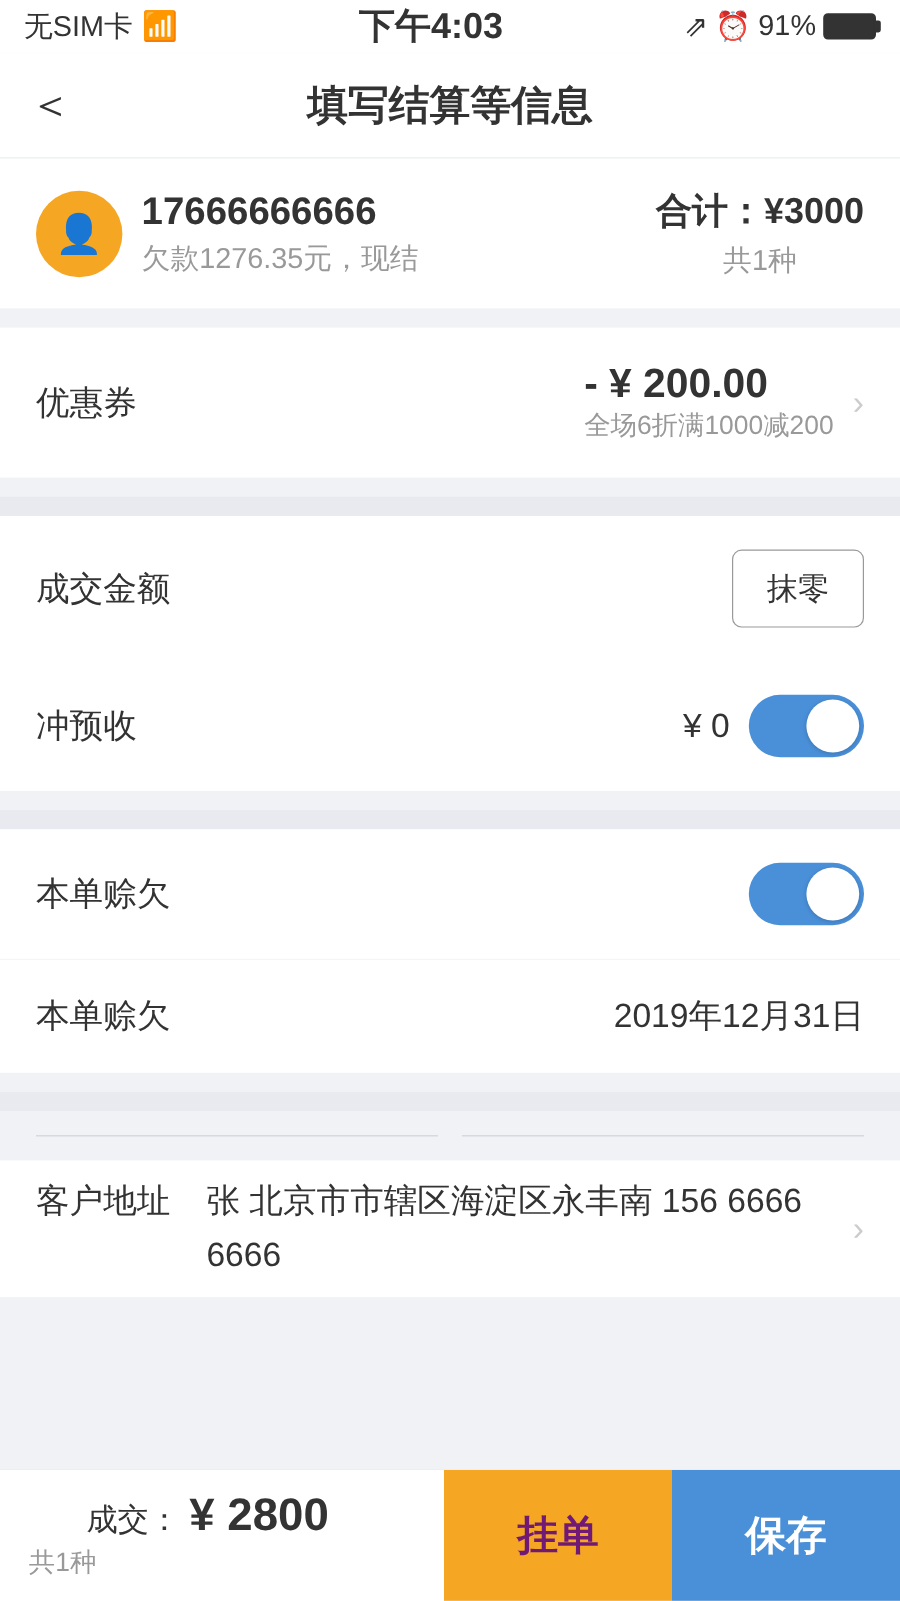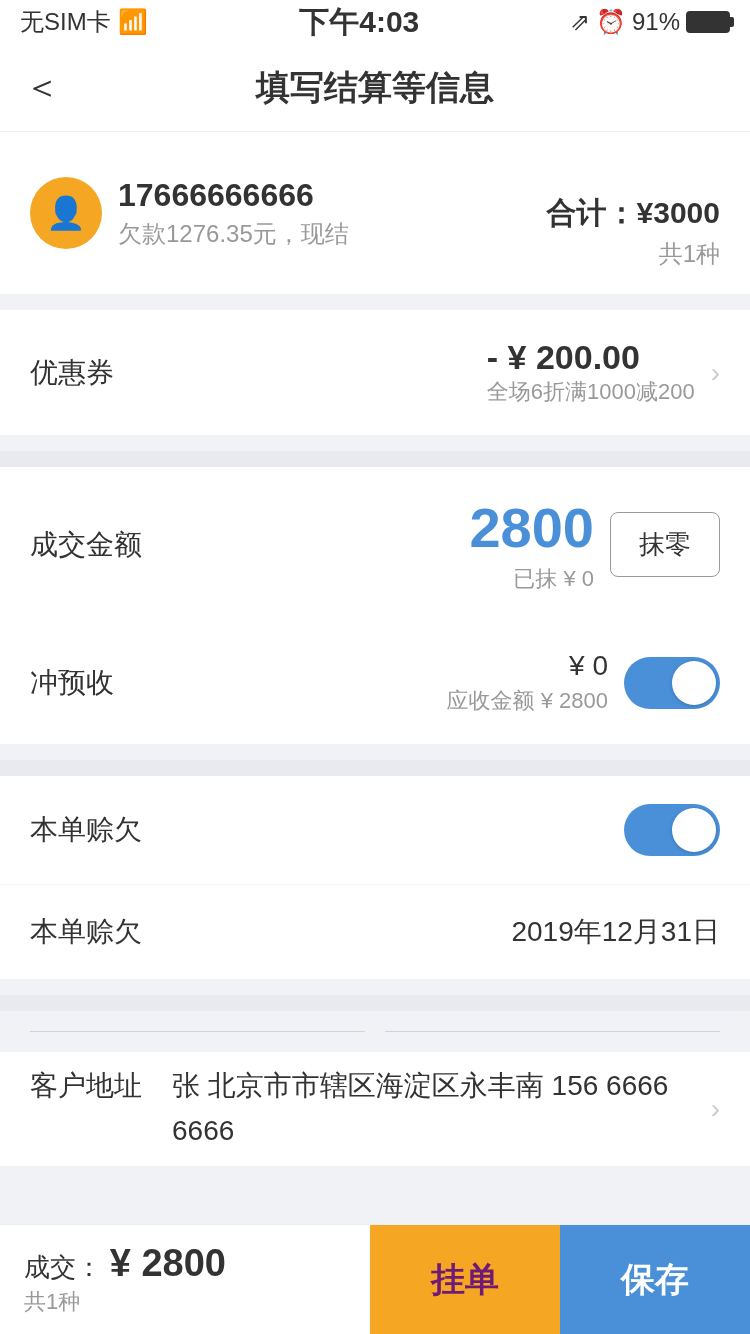--- a/index.html
+++ b/index.html
@@ -106,22 +106,21 @@
       font-size: 32px;
       font-weight: 600;
       color: #333;
     }
     .customer-sub {
       font-size: 24px;
       color: #999;
       margin-top: 4px;
     }
     .customer-right {
-      text-align: right;
-      margin-top: 37px;
+      text-align: center;
     }
     .total-amount {
       font-size: 30px;
       font-weight: 600;
       color: #333;
     }
     .total-count {
       font-size: 24px;
       color: #999;
       margin-top: 4px;
@@ -293,20 +292,21 @@
     .bottom-info {
       flex: 1;
       display: flex;
       flex-direction: column;
       justify-content: center;
       padding: 0 24px;
     }
     .bottom-deal {
       font-size: 26px;
       color: #333;
+      margin-left: 48px;
     }
     .bottom-amount {
       font-size: 38px;
       font-weight: 700;
       color: #333;
     }
     .bottom-count {
       font-size: 22px;
       color: #999;
       margin-top: 2px;
@@ -391,34 +391,29 @@
       </div>
     </div>
   </div>
 
   <div class="divider-section"></div>
 
   <div class="section">
     <div class="amount-row">
       <span class="row-label">成交金额</span>
       <div class="row-right">
-        <div>
-          <div class="amount-number">2800</div>
-          <div class="amount-sub">已抹  ¥ 0</div>
-        </div>
         <button class="round-btn">抹零</button>
       </div>
     </div>
 
     <div class="row">
       <span class="row-label">冲预收</span>
       <div class="row-right">
         <div>
           <div class="toggle-value">¥ 0</div>
-          <div class="toggle-sub">应收金额 ¥ 2800</div>
         </div>
         <div class="toggle"></div>
       </div>
     </div>
   </div>
 
   <div class="divider-section"></div>
 
   <div class="section">
     <div class="row">

